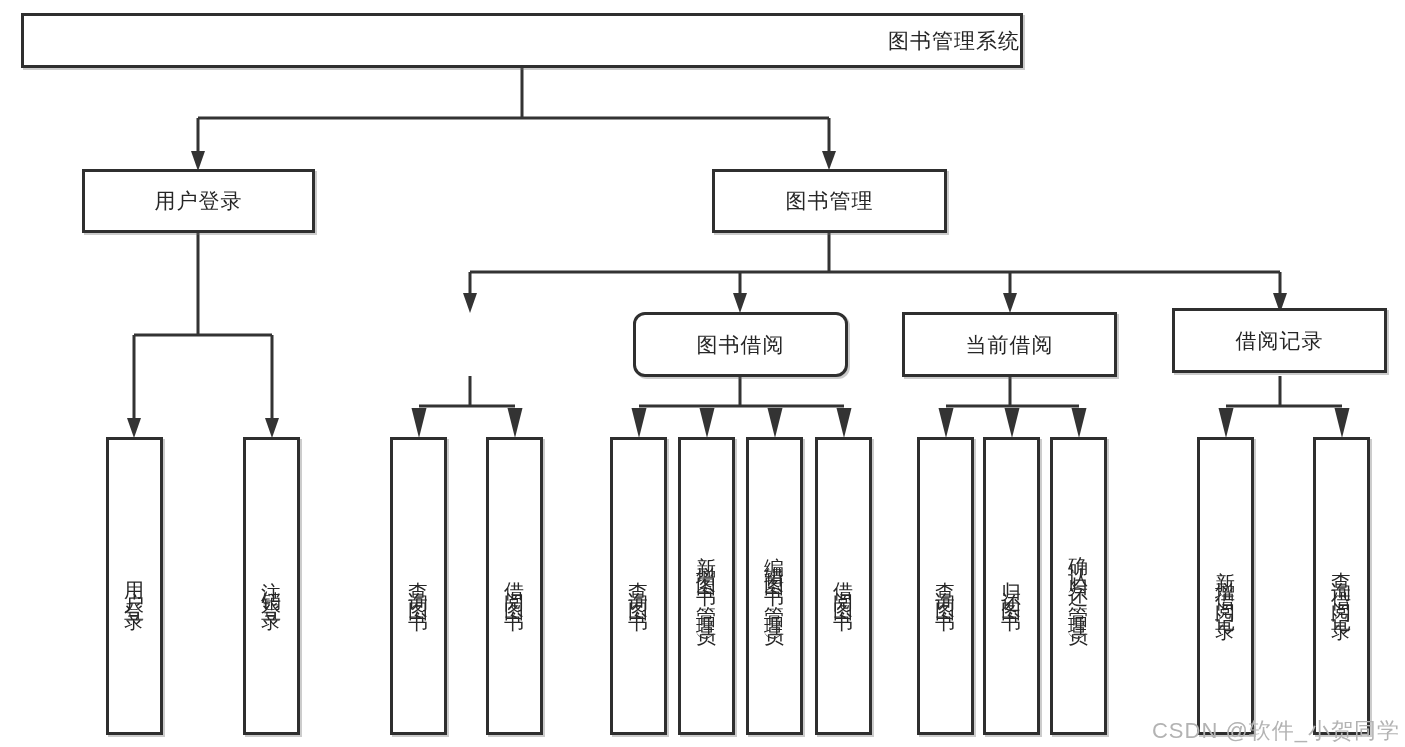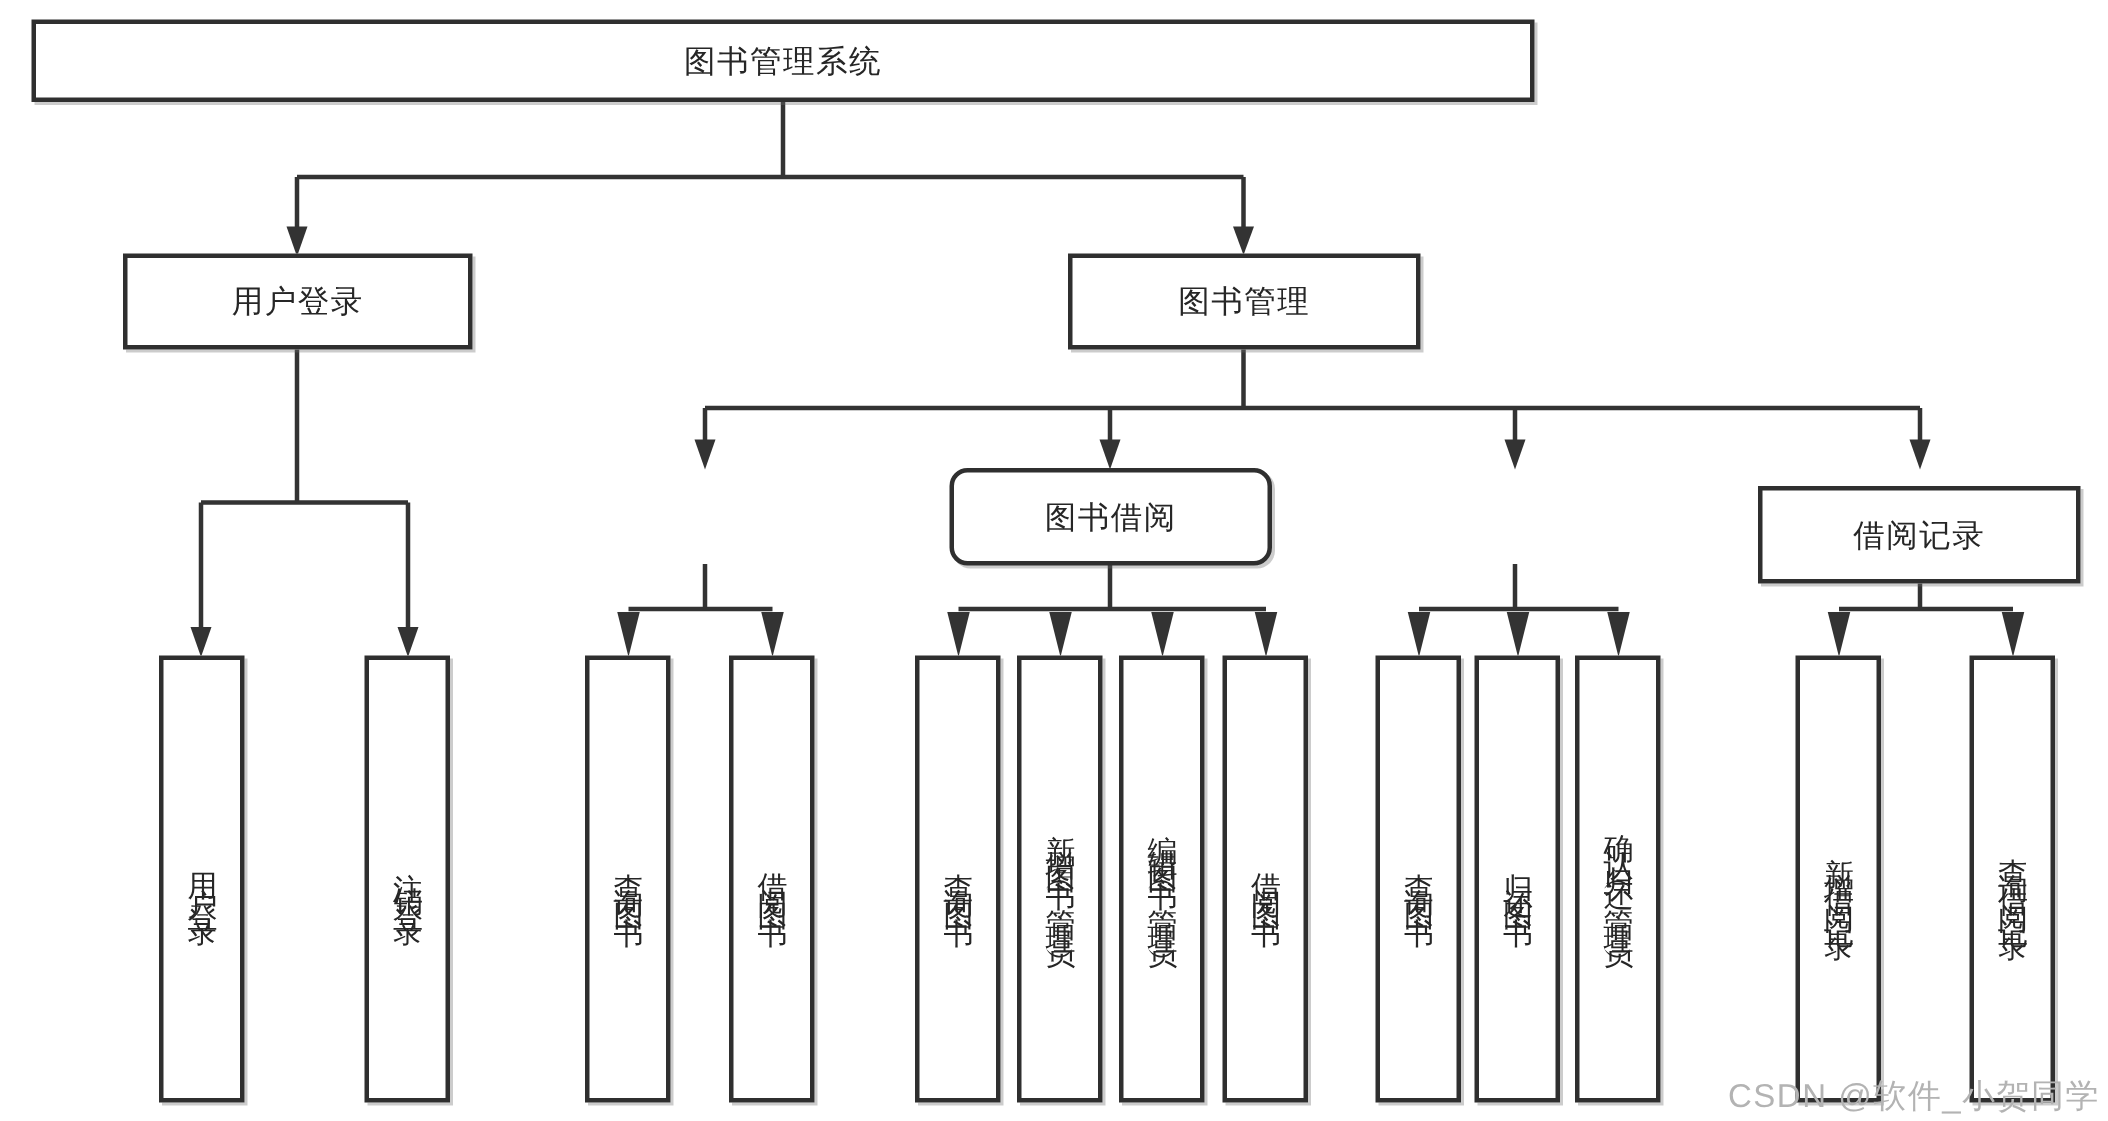--- a/index.html
+++ b/index.html
@@ -93,35 +93,38 @@
       <polygon points="767.5,408 782.5,408 775,438"></polygon>
       <polygon points="836.5,408 851.5,408 844,438"></polygon>
       <polygon points="938.5,408 953.5,408 946,438"></polygon>
       <polygon points="1004.5,408 1019.5,408 1012,438"></polygon>
       <polygon points="1071.5,408 1086.5,408 1079,438"></polygon>
       <polygon points="1218.5,408 1233.5,408 1226,438"></polygon>
       <polygon points="1334.5,408 1349.5,408 1342,438"></polygon>
     </g>
   </svg>
 
-  <div class="hbox" style="left:21px; top:13px; width:1002px; height:55px;">
+  <div class="hbox" style="left:21px; top:13px; width:1002px; height:55px;justify-content:flex-end;">
     <span>图书管理系统</span>
   </div>
 
   <div class="hbox" style="left:82px; top:169px; width:233px; height:64px;">
     <span>用户登录</span>
   </div>
   <div class="hbox" style="left:712px; top:169px; width:235px; height:64px;">
     <span>图书管理</span>
   </div>
 
   <div class="hbox" style="left:633px; top:312px; width:215px; height:65px;border-radius:12px;">
     <span>图书借阅</span>
   </div>
-  <div class="hbox" style="left:1172px; top:324px; width:215px; height:65px;">
+  <div class="hbox" style="left:902px; top:312px; width:215px; height:65px;">
+    <span>当前借阅</span>
+  </div>
+  <div class="hbox" style="left:1172px; top:308px; width:215px; height:65px;">
     <span>借阅记录</span>
   </div>
 
   <div class="vbox" style="left:106px;">
     <span>用户登录</span>
   </div>
   <div class="vbox" style="left:243px;">
     <span>注销登录</span>
   </div>
   <div class="vbox" style="left:390px;">

